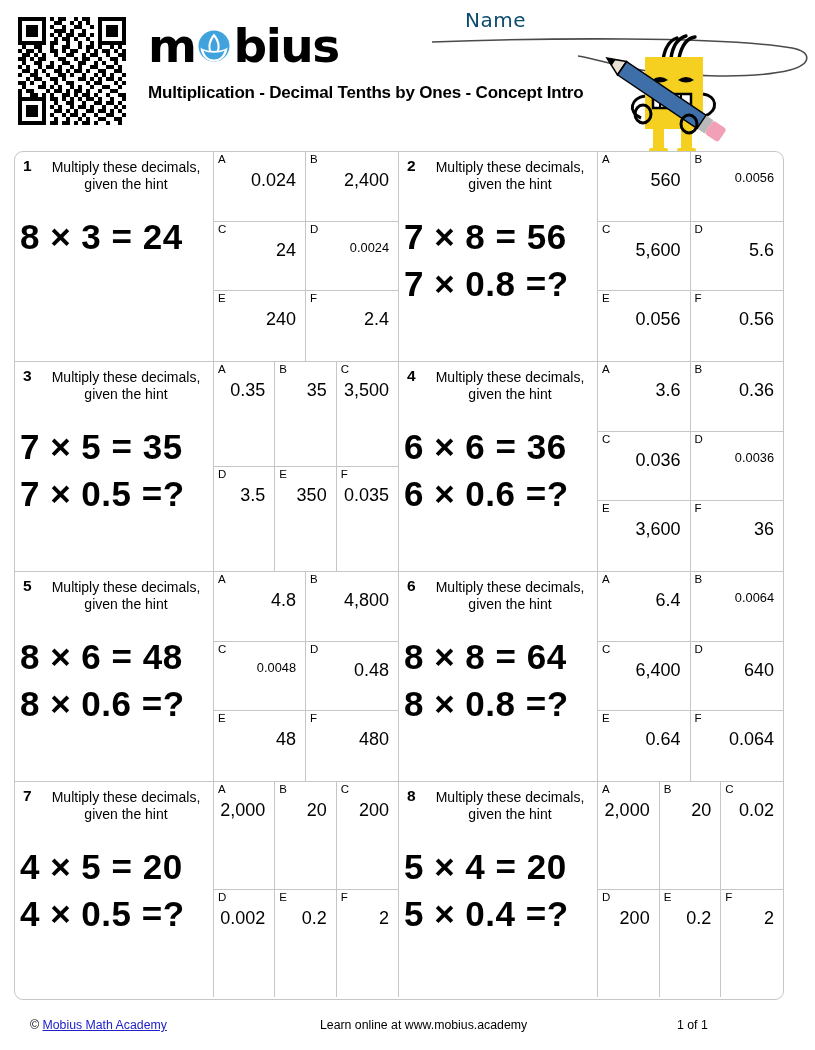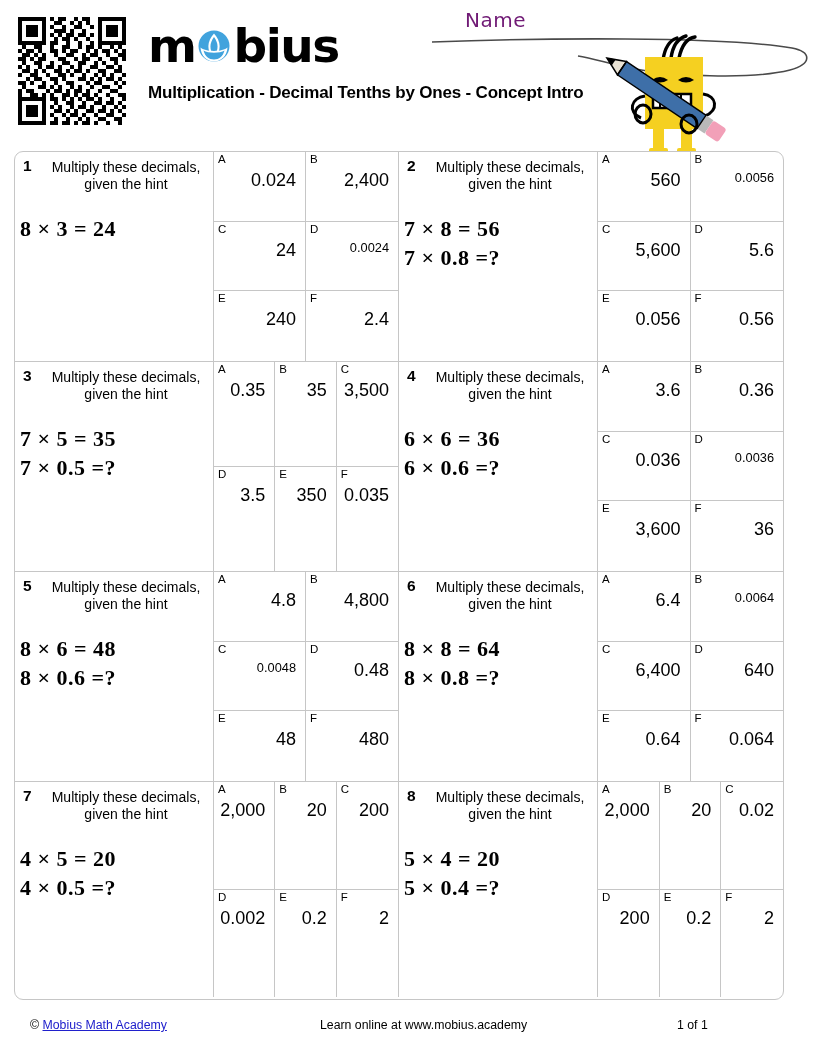--- a/index.html
+++ b/index.html
@@ -66,21 +66,21 @@
   #name-area {
     position: absolute;
     left: 420px; top: 2px;
     width: 395px; height: 148px;
   }
   #name-label {
     position: absolute;
     left: 45px; top: 6px;
     font-family: "DejaVu Sans", sans-serif;
     font-size: 20px;
-    color: #701a75;
+    color: #0c4a6e;
     letter-spacing: 0.5px;
   }
   #name-line-svg { position: absolute; left: 0; top: 0; }
   #mascot { position: absolute; left: 185px; top: 22px; }
 
   
   #sheet {
     position: absolute;
     left: 14px; top: 151px;
     width: 770px; height: 849px;
@@ -131,23 +131,23 @@
     line-height: 1.22;
     padding-top: 3px;
   }
   .eq-block {
     position: absolute;
     left: 0; right: 0;
     top: 62px;
     padding-left: 5px;
   }
   .eq {
-    font-family: Liberation Serif, serif;
+    font-family: Liberation Sans, sans-serif;
     font-weight: bold;
-    font-size: 22px;
+    font-size: 35px;
     line-height: 1.33;
     white-space: nowrap;
     letter-spacing: 0.5px;
   }
 
   .answers {
     flex: 1 1 auto;
     display: flex;
     flex-wrap: wrap;
     align-content: stretch;

